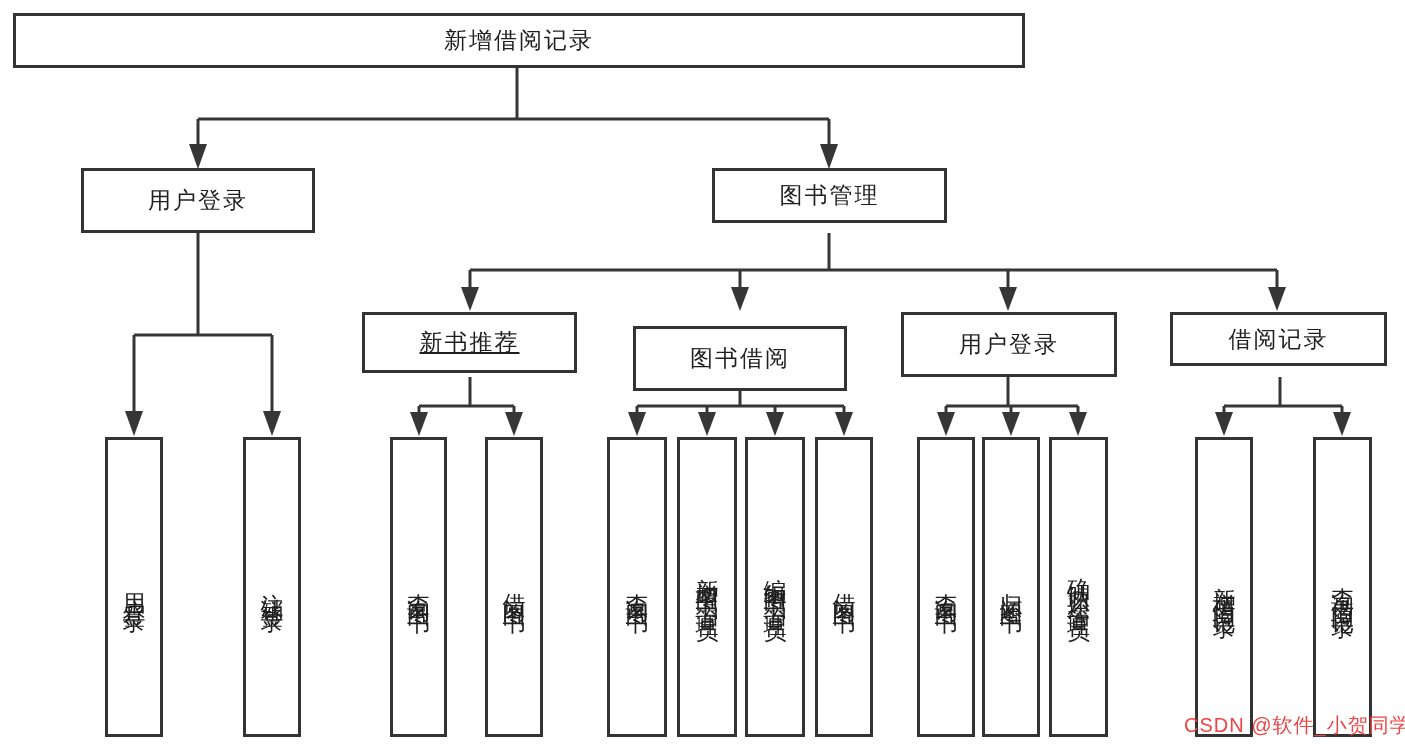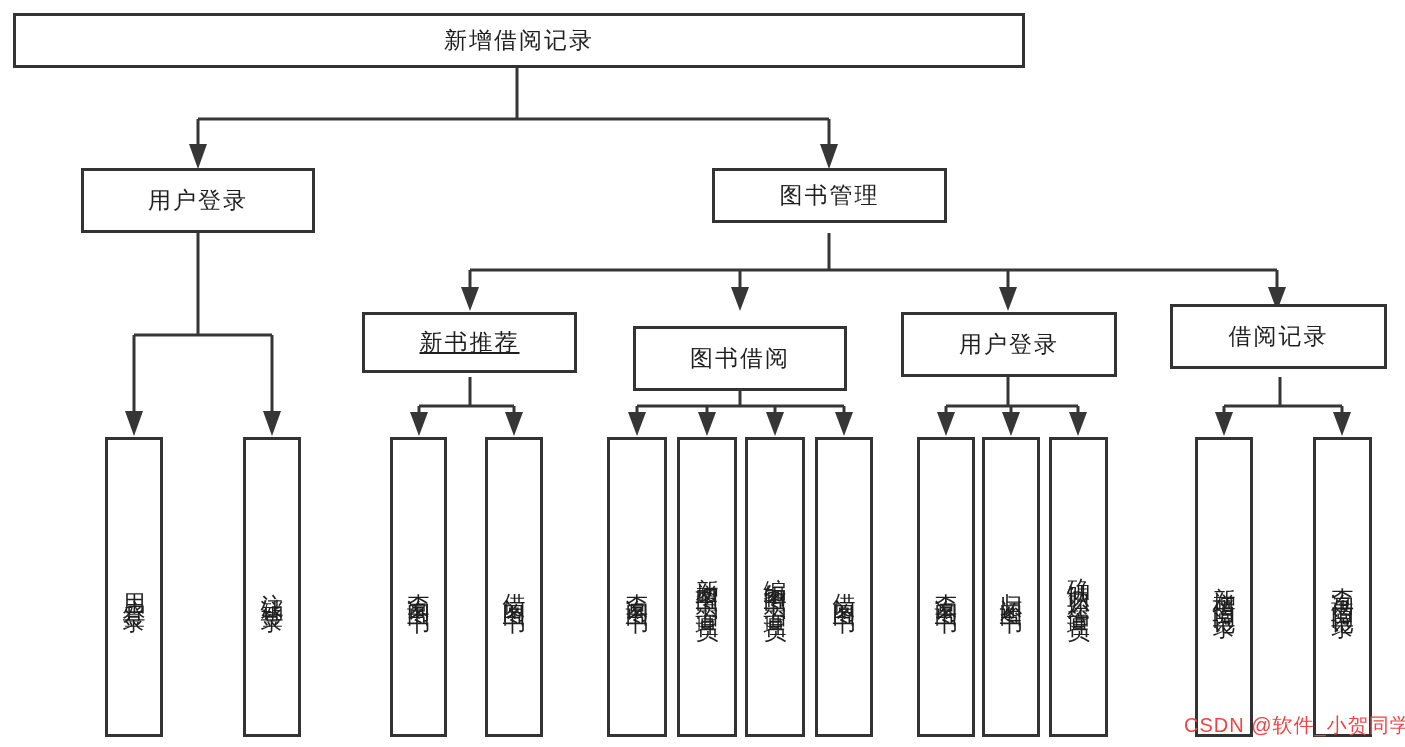--- a/index.html
+++ b/index.html
@@ -82,21 +82,21 @@
 
   <div class="box hbox" style="left:362px;top:312px;width:215px;height:61px;text-decoration:underline;">
     <span>新书推荐</span>
   </div>
   <div class="box hbox" style="left:633px;top:326px;width:214px;height:65px;">
     <span>图书借阅</span>
   </div>
   <div class="box hbox" style="left:901px;top:312px;width:216px;height:65px;">
     <span>用户登录</span>
   </div>
-  <div class="box hbox" style="left:1170px;top:304px;width:217px;height:65px;">
+  <div class="box hbox" style="left:1170px;top:312px;width:217px;height:54px;">
     <span>借阅记录</span>
   </div>
 
   <div class="box vbox" style="left:105px;width:58px;">
     <span class="vtxt">用户登录</span>
   </div>
   <div class="box vbox" style="left:243px;width:58px;">
     <span class="vtxt">注销登录</span>
   </div>
 

